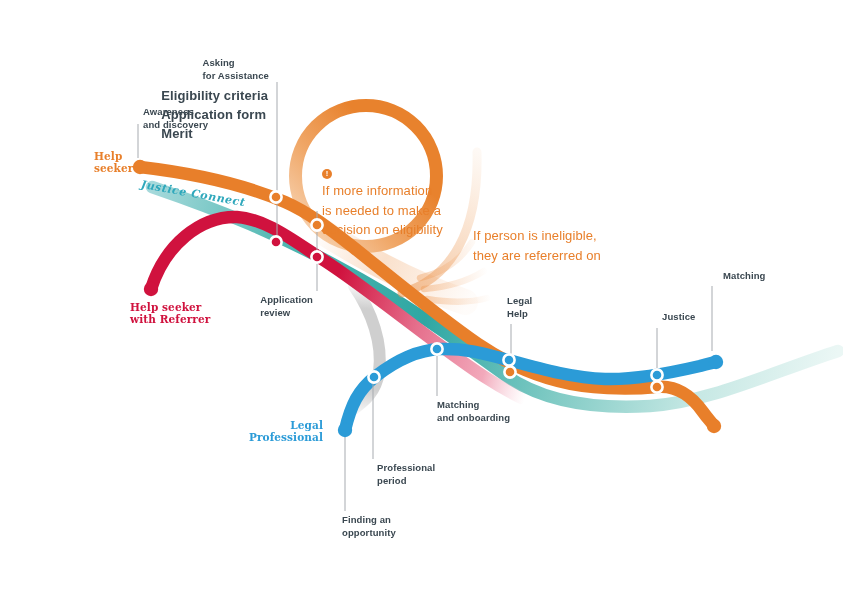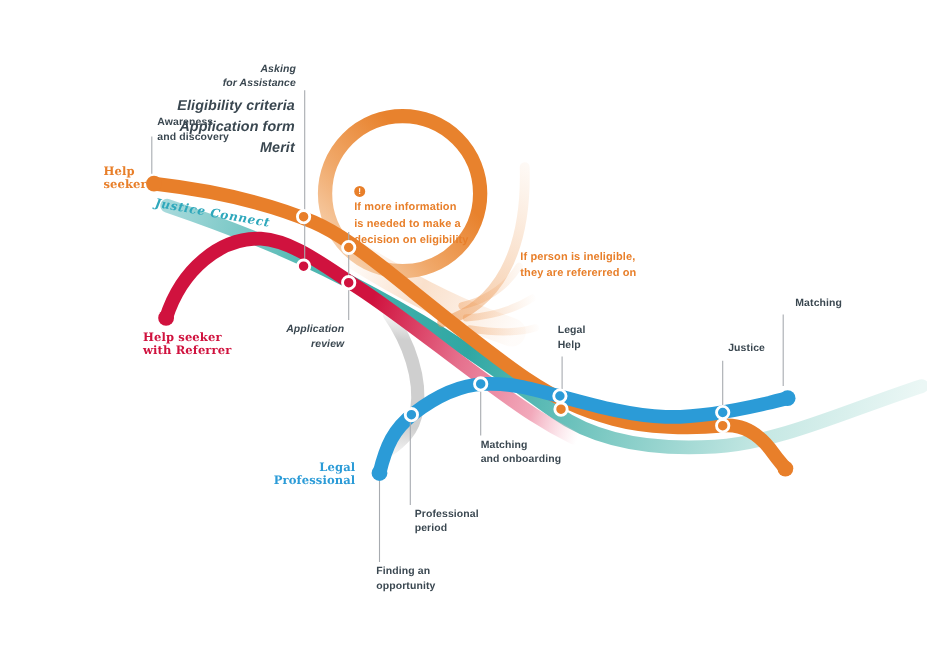--- a/index.html
+++ b/index.html
@@ -1,30 +1,30 @@
 <!DOCTYPE html>
 <html><head>
 <meta charset="utf-8">
 <style>
   html,body{margin:0;padding:0;background:#ffffff;}
   .stage{position:relative;width:843px;height:596px;background:#fff;overflow:hidden;
          font-family:"Liberation Sans", sans-serif;}
   .stage svg{position:absolute;left:0;top:0;}
   .lbl{position:absolute;white-space:pre-line;font-size:9.5px;font-weight:600;
        color:#3A4750;line-height:1.32;letter-spacing:.1px;}
-  .lbl-r{text-align:right;font-style:italic;}
+  .lbl-r{}
   .small{font-size:13px;font-weight:600;line-height:1.45;}
   .persona{position:absolute;white-space:pre-line;font-family:"DejaVu Serif", serif;
            font-weight:bold;font-size:10.5px;line-height:1.18;letter-spacing:.1px;}
   .orange-t{color:#E87F2A;}
   .red-t{color:#D0123E;}
   .blue-t{color:#2B9BD7;}
   .teal-t{color:#2FA8BC;}
-  .annot{position:absolute;white-space:pre-line;color:#E87F2A;font-size:10px;
-         font-weight:700;line-height:1.5;letter-spacing:.1px;}
+  .annot{position:absolute;white-space:pre-line;color:#E87F2A;font-size:13px;
+         font-weight:400;line-height:1.5;letter-spacing:.1px;}
   .jc{transform:rotate(10deg);transform-origin:left top;font-style:italic;
       font-size:11px;letter-spacing:.6px;}
   .alert{position:absolute;width:10px;height:10px;border-radius:50%;background:#E87F2A;
          color:#fff;font-size:7.5px;font-weight:bold;text-align:center;line-height:10px;}
 </style>
 </head>
 <body>
 
 <div class="stage">
 

